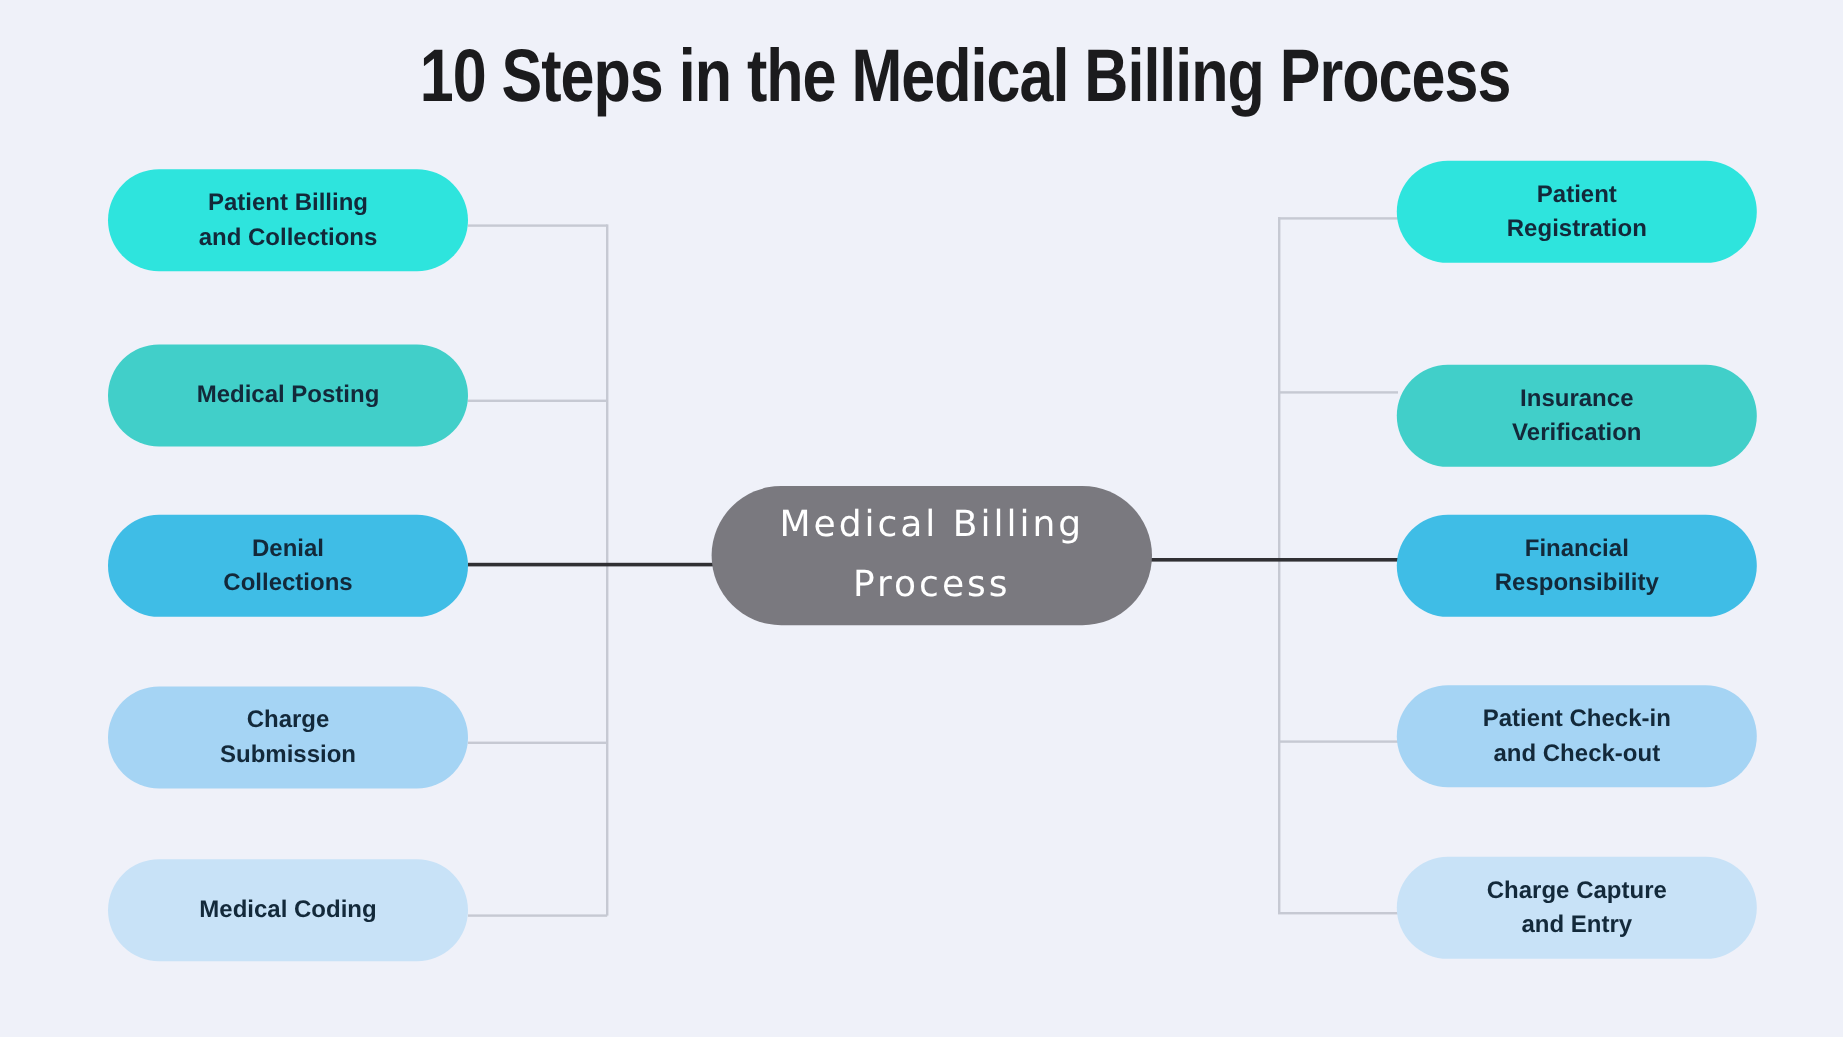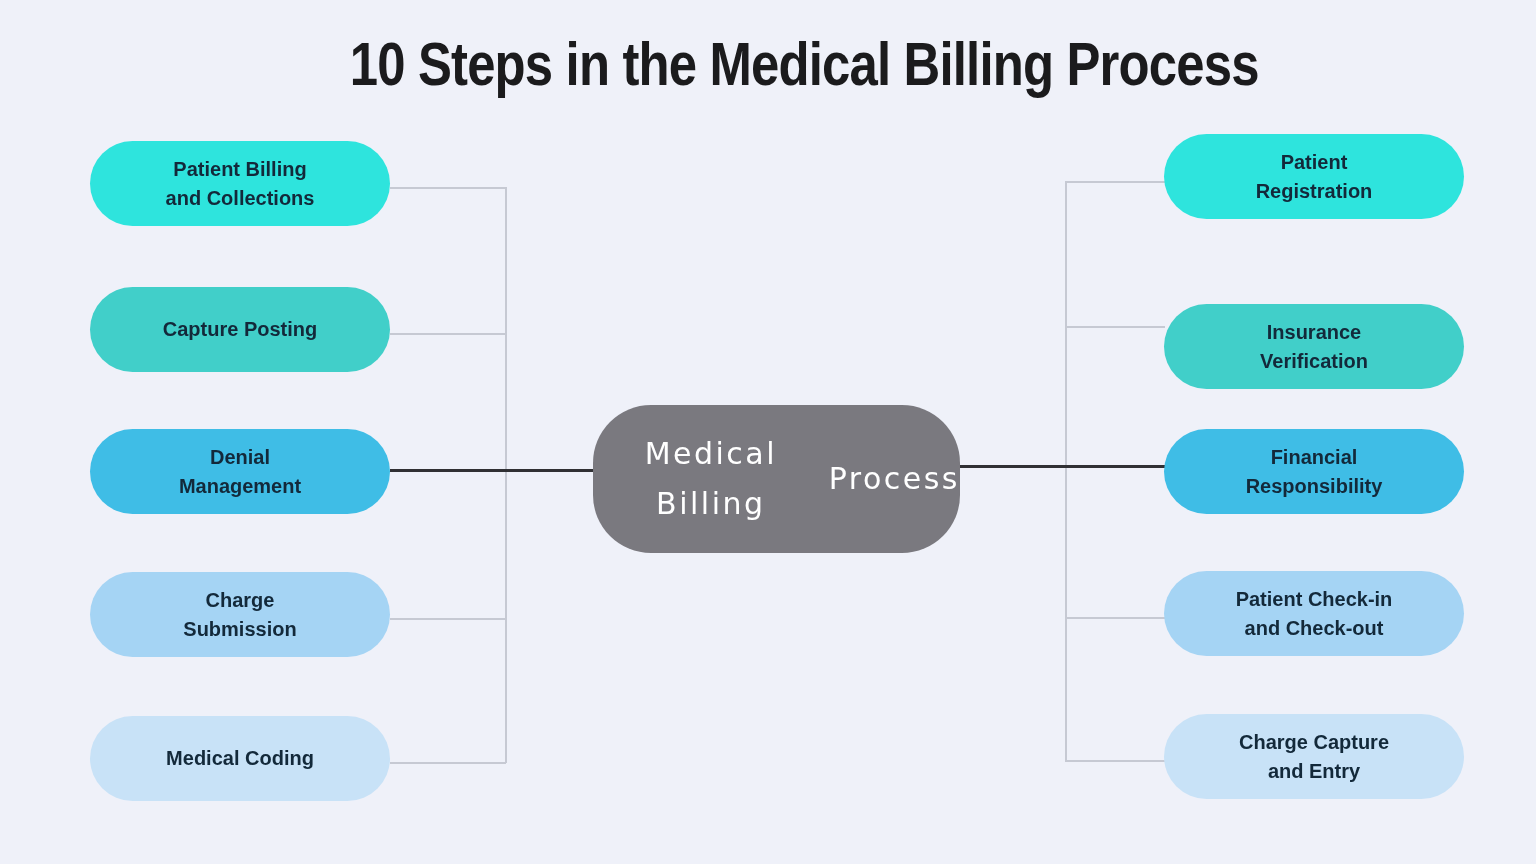--- a/index.html
+++ b/index.html
@@ -50,24 +50,24 @@
   .l5{left:90px;top:716px;}
   
   .r1{left:1164px;top:134px;}
   .r2{left:1164px;top:279px;margin-top:25px;}
   .r3{left:1164px;top:429px;}
   .r4{left:1164px;top:571px;}
   .r5{left:1164px;top:714px;}
   .center-node{
     position:absolute;
     left:593px;top:405px;
-    width:367px;height:148px;
+    width:367px;height:116px;
     border-radius:58px;
-    display:flex;flex-direction:row;
-    align-items:center;justify-content:space-between;
+    display:flex;flex-direction:column;
+    align-items:center;justify-content:center;
     text-align:center;
     color:#FFFFFF;
     font-family:"DejaVu Sans",sans-serif;
     font-size:30px;
     line-height:50px;
     letter-spacing:2.5px;
     font-weight:normal;
   }
   
   .conn{position:absolute;background:#C6C9D3;}
@@ -113,25 +113,25 @@
   <div class="center-node" style="background-color: rgb(122, 121, 127);">
     <span class="line">Medical Billing</span>
     <span class="line">Process</span>
   </div>
 
   <div class="node l1" style="background-color: rgb(46, 228, 221);">
     <span class="line">Patient Billing</span>
     <span class="line">and Collections</span>
   </div>
   <div class="node l2" style="background-color: rgb(65, 207, 201);">
-    <span class="line">Capture Posting</span>
+    <span class="line">Medical Posting</span>
   </div>
   <div class="node l3" style="background-color: rgb(63, 189, 230);">
     <span class="line">Denial</span>
-    <span class="line">Management</span>
+    <span class="line">Collections</span>
   </div>
   <div class="node l4" style="background-color: rgb(165, 212, 244);">
     <span class="line">Charge</span>
     <span class="line">Submission</span>
   </div>
   <div class="node r1" style="background-color: rgb(46, 228, 221);">
     <span class="line">Patient</span>
     <span class="line">Registration</span>
   </div>
 

